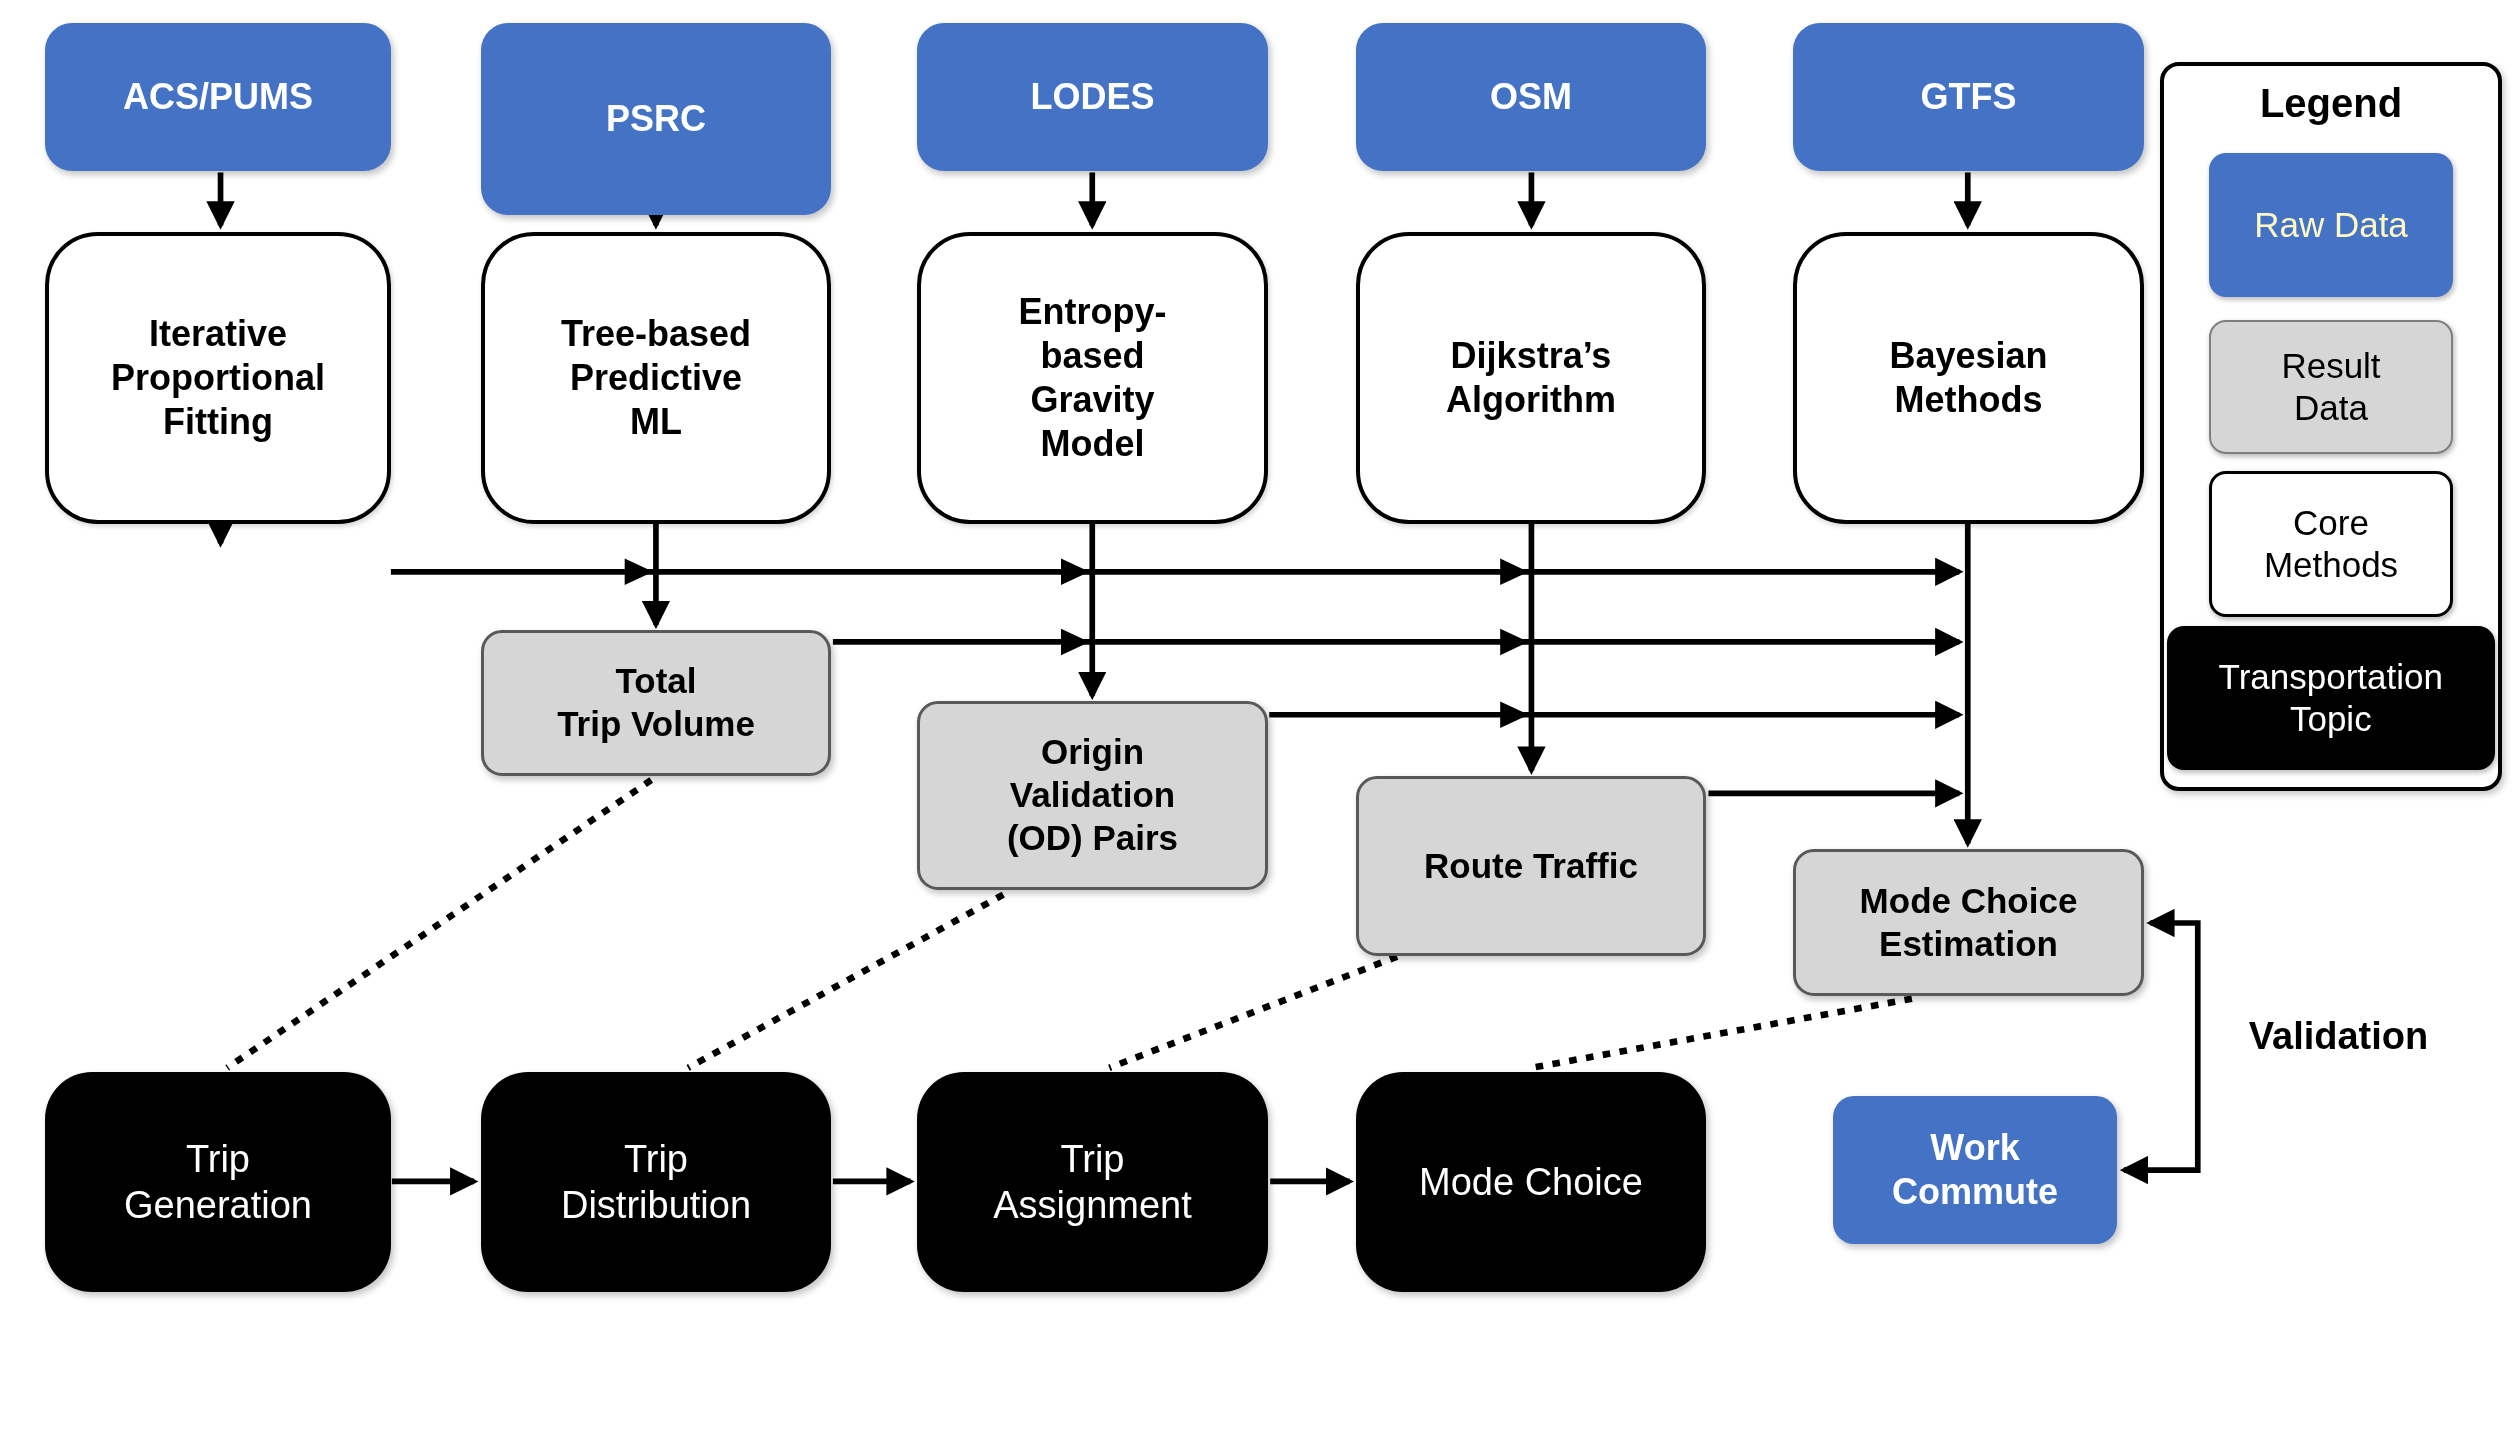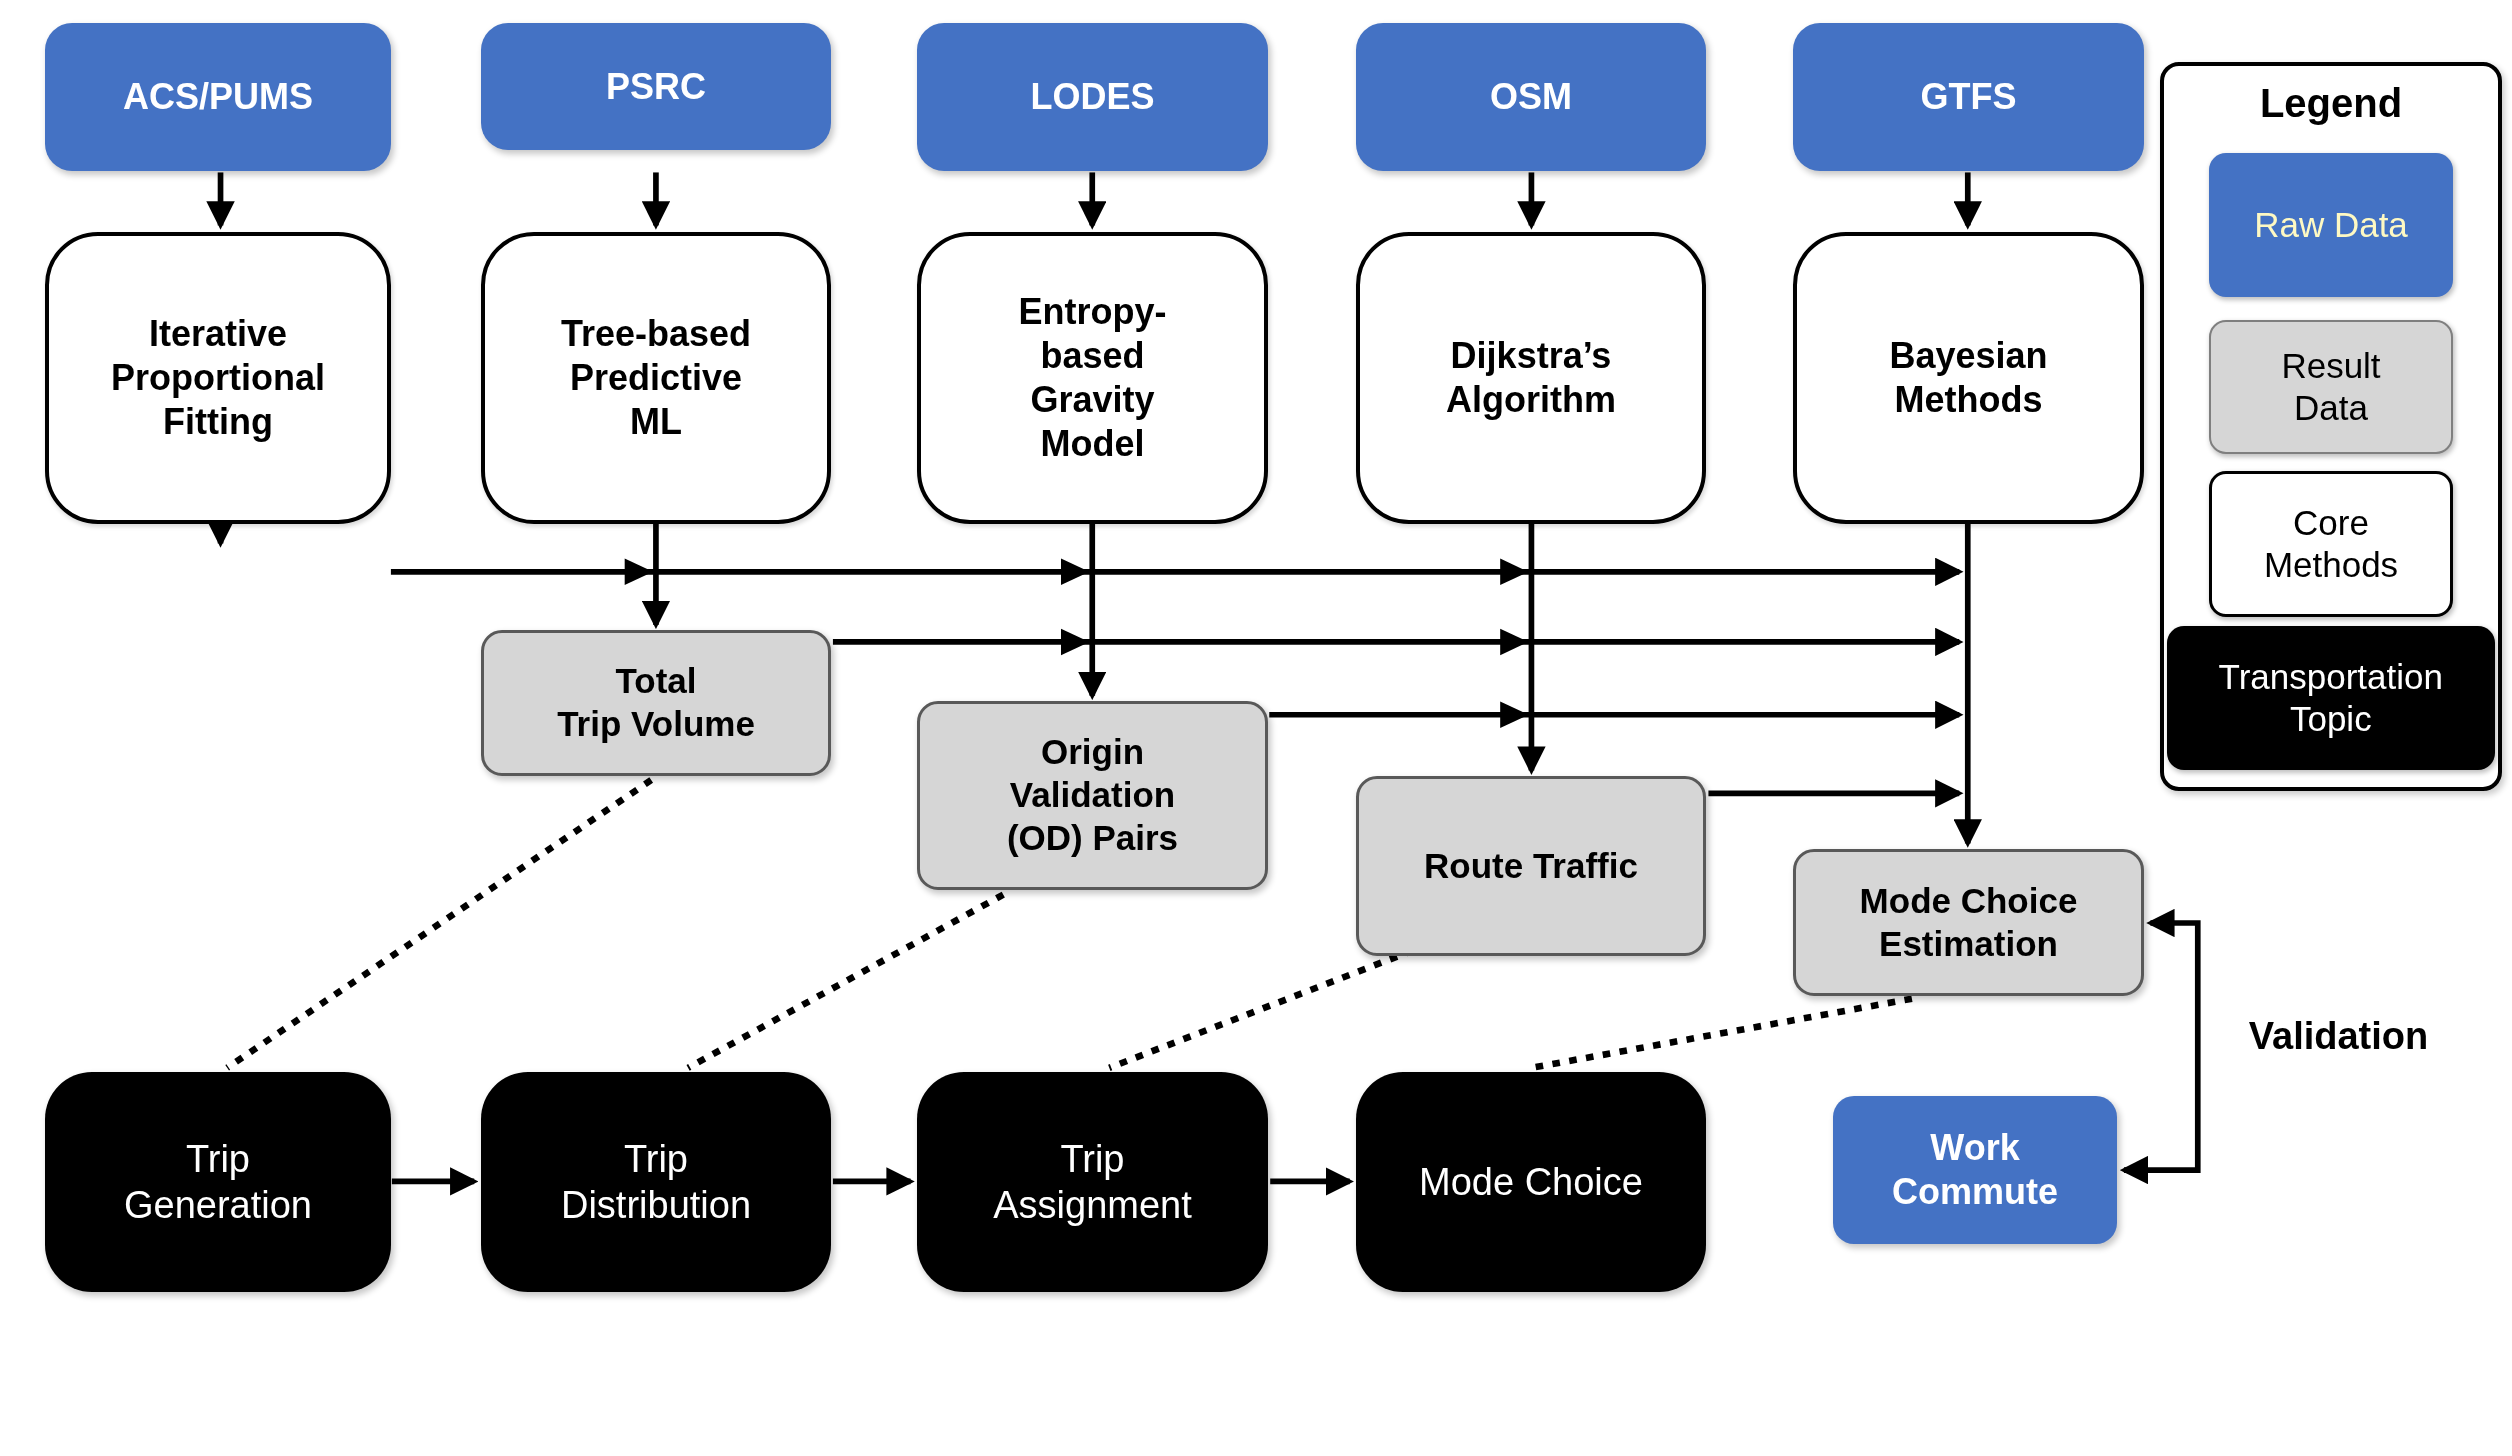--- a/index.html
+++ b/index.html
@@ -60,21 +60,21 @@
   .out {
     background: #4472C4;
     color: #ffffff;
     font-weight: 700;
     font-size: 36px;
     border-radius: 21px;
   }
 
   
   #src1 { left: 45px;   top: 23px; width: 346px; height: 148px; }
-  #src2 { left: 481px;  top: 23px; width: 350px; height: 127px; }
+  #src2 { left: 481px;  top: 23px; width: 350px; height: 192px; }
   #src3 { left: 917px;  top: 23px; width: 351px; height: 148px; }
   #src4 { left: 1356px; top: 23px; width: 350px; height: 148px; }
   #src5 { left: 1793px; top: 23px; width: 351px; height: 148px; }
 
   #m1 { left: 45px;   top: 232px; width: 346px; height: 292px; }
   #m2 { left: 481px;  top: 232px; width: 350px; height: 292px; }
   #m3 { left: 917px;  top: 232px; width: 351px; height: 292px; }
   #m4 { left: 1356px; top: 232px; width: 350px; height: 292px; }
   #m5 { left: 1793px; top: 232px; width: 351px; height: 292px; }
 

